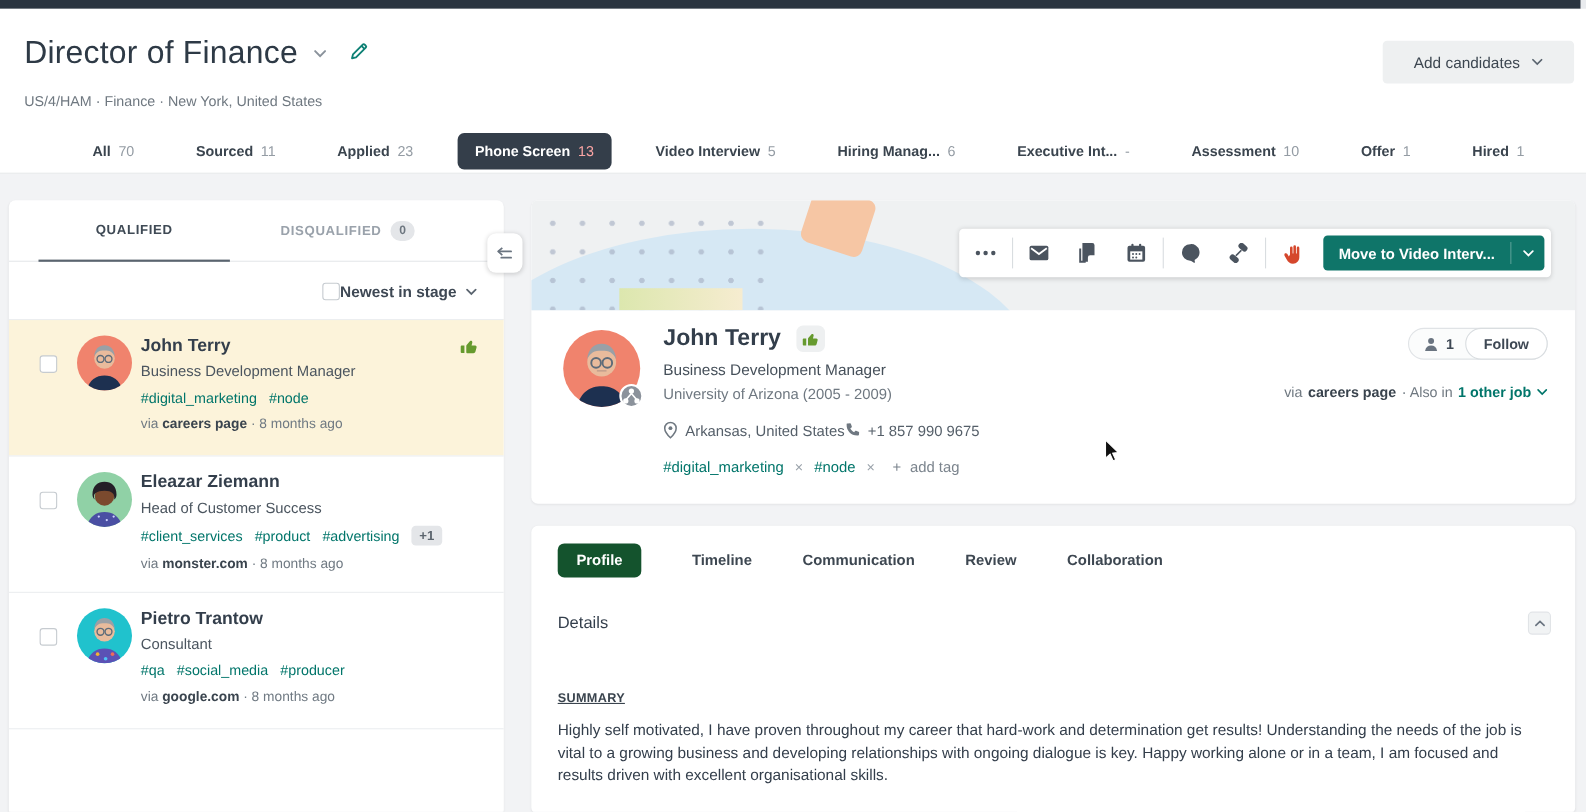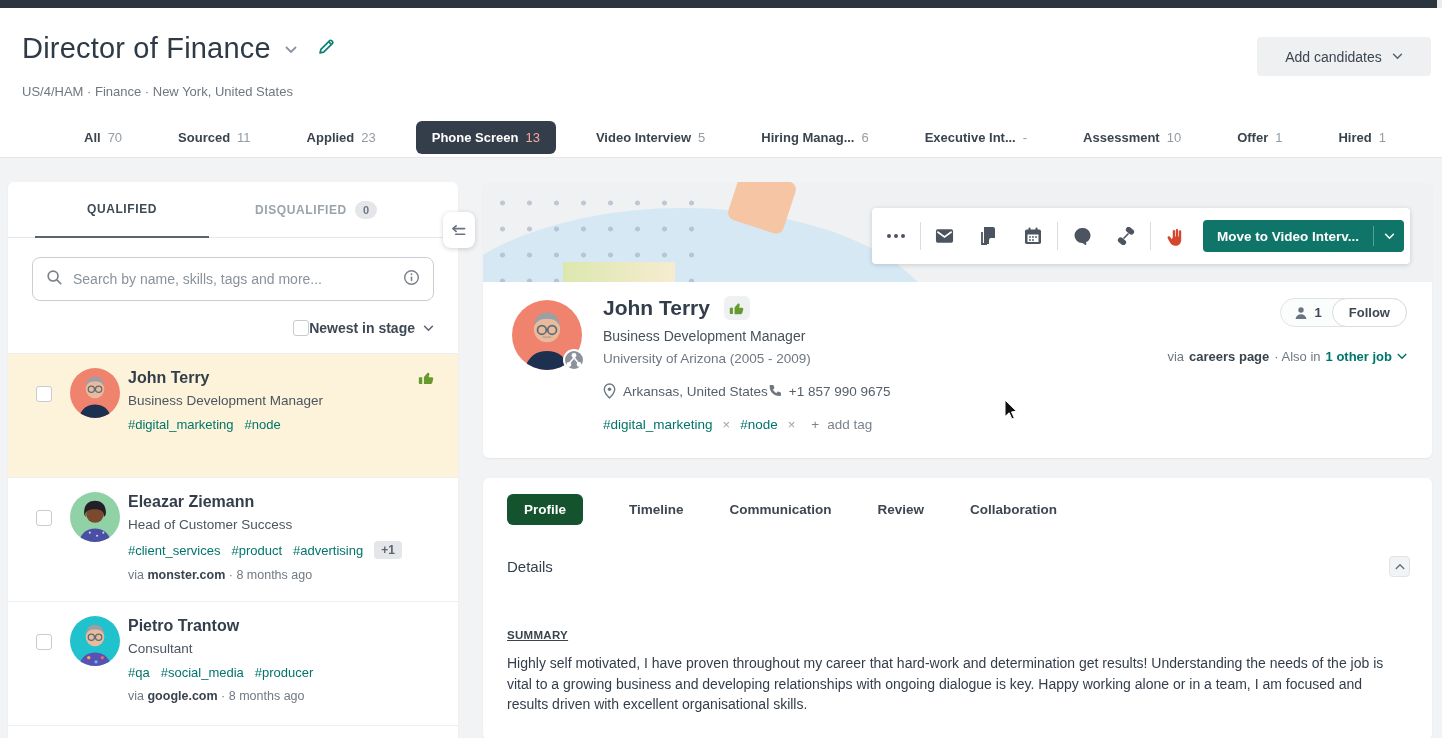--- a/index.html
+++ b/index.html
@@ -74,21 +74,21 @@
   .decor { position:absolute; left:0; top:0; width:100%; height:100px; background:#eff1f2; overflow:hidden; }
   .decor-blob { position:absolute; left:-60px; top:26px; width:520px; height:260px; background:#d6e8f4; border-radius:50%; }
   .decor-dots { position:absolute; left:0; top:0; width:230px; height:100px;
     background-image:radial-gradient(circle, #a7b1c4 2.2px, transparent 2.8px); background-size:27px 26px;
     background-position:6px 8px; opacity:.65; }
   .decor-peach { position:absolute; left:250px; top:-8px; width:58px; height:54px; background:#f6c6a4;
     border-radius:8px; transform:rotate(18deg); }
   .decor-green { position:absolute; left:80px; top:80px; width:112px; height:20px;
     background:linear-gradient(90deg,#dce7ae,#f6ecd0); }
 
-  .toolbar { position:absolute; right:22px; top:26px; height:56px; background:#fff; border-radius:4px;
+  .toolbar { position:absolute; right:22px; top:26px; height:44px; background:#fff; border-radius:4px;
     box-shadow:0 1px 5px rgba(0,0,0,.16); display:flex; align-items:center; padding:0 6px 0 2px; }
   .tb-icon { width:44px; height:44px; display:flex; align-items:center; justify-content:center; cursor:pointer; }
   .tb-div { width:1px; height:28px; background:#d9dde0; margin:0 2px; }
   .move-btn { height:32px; margin-left:6px; background:#0f7569; border:none; border-radius:4px; display:flex;
     align-items:center; cursor:pointer; font-family:inherit; }
   .move-btn .mv-label { padding:0 14px; font-size:13.5px; font-weight:700; color:#fff; white-space:nowrap; }
   .move-btn .mv-div { width:1px; height:20px; background:rgba(255,255,255,.3); }
   .move-btn .mv-chev { width:30px; display:flex; align-items:center; justify-content:center; }
 
   .d-avatar { position:absolute; left:29px; top:118px; width:70px; height:70px; border-radius:50%; }
@@ -216,36 +216,20 @@
       <div class="lc-tabs">
         <div class="lc-tab active">
           <span>QUALIFIED</span>
         </div>
         <div class="lc-tab inactive">
           <span>DISQUALIFIED</span>
           <span class="lc-badge">0</span>
         </div>
       </div>
 
-      <div class="search-box">
-        <span>
-          <svg width="17" height="17" viewBox="0 0 18 18">
-              <circle cx="7.5" cy="7.5" r="5.2" fill="none" stroke="#7a838c" stroke-width="1.8"></circle>
-              <path d="M11.6 11.6l4 4" stroke="#7a838c" stroke-width="1.8" stroke-linecap="round"></path>
-            </svg>
-        </span>
-        <input type="text" placeholder="Search by name, skills, tags and more..." style="">
-        <span>
-          <svg width="17" height="17" viewBox="0 0 18 18">
-              <circle cx="9" cy="9" r="7.2" fill="none" stroke="#7a838c" stroke-width="1.5"></circle>
-              <rect x="8.2" y="8" width="1.6" height="5" rx=".8" fill="#7a838c"></rect>
-              <circle cx="9" cy="5.5" r="1" fill="#7a838c"></circle>
-            </svg>
-        </span>
-      </div>
 
       <div class="sort-row">
         <div class="checkbox"></div>
         <div class="sort-dd">
           <span>Newest in stage</span>
           <svg width="11" height="7" viewBox="0 0 12 8">
               <path d="M1.5 1.5L6 6l4.5-4.5" fill="none" stroke="#5a646f" stroke-width="1.8" stroke-linecap="round"></path>
             </svg>
         </div>
       </div>
@@ -261,20 +245,23 @@
                 <path d="M15 18c.5-6 4-9.5 9-9.5s8.5 3.5 9 9.5c-2.5-4-4-5-9-5s-6.5 1-9 5z" fill="#9aa0a6"></path>
                 <circle cx="20.5" cy="20.5" r="3" fill="none" stroke="#5d6b79" stroke-width="1.2"></circle>
                 <circle cx="27.5" cy="20.5" r="3" fill="none" stroke="#5d6b79" stroke-width="1.2"></circle>
               </svg>
           </div>
           <div class="c-name">John Terry</div>
           <div class="c-title">Business Development Manager</div>
           <div class="c-tags">
             <span>#digital_marketing</span>
             <span>#node</span>
+          </div>
+          <div class="c-via">
+            <span>via</span> <b>careers page</b> <span>· 8 months ago</span>
           </div>
           <span class="row-thumb">
             <svg width="16" height="16" viewBox="0 0 19 19">
                 <path fill="#669a2e" d="M2 8.5h3v8H2a1 1 0 01-1-1v-6a1 1 0 011-1zm5 7.7V9c0-.5.2-1 .6-1.4l3.5-4c.3-.4.9-.5 1.4-.3.8.4 1.2 1.3 1 2.1l-.8 3.1h3.9c1 0 1.8 1 1.5 2l-1.2 4.5c-.3 1-1.2 1.7-2.2 1.7H8a1 1 0 01-1-1z"></path>
               </svg>
           </span>
         </div>
 
         <div class="cand-row">
           <div class="checkbox"></div>

